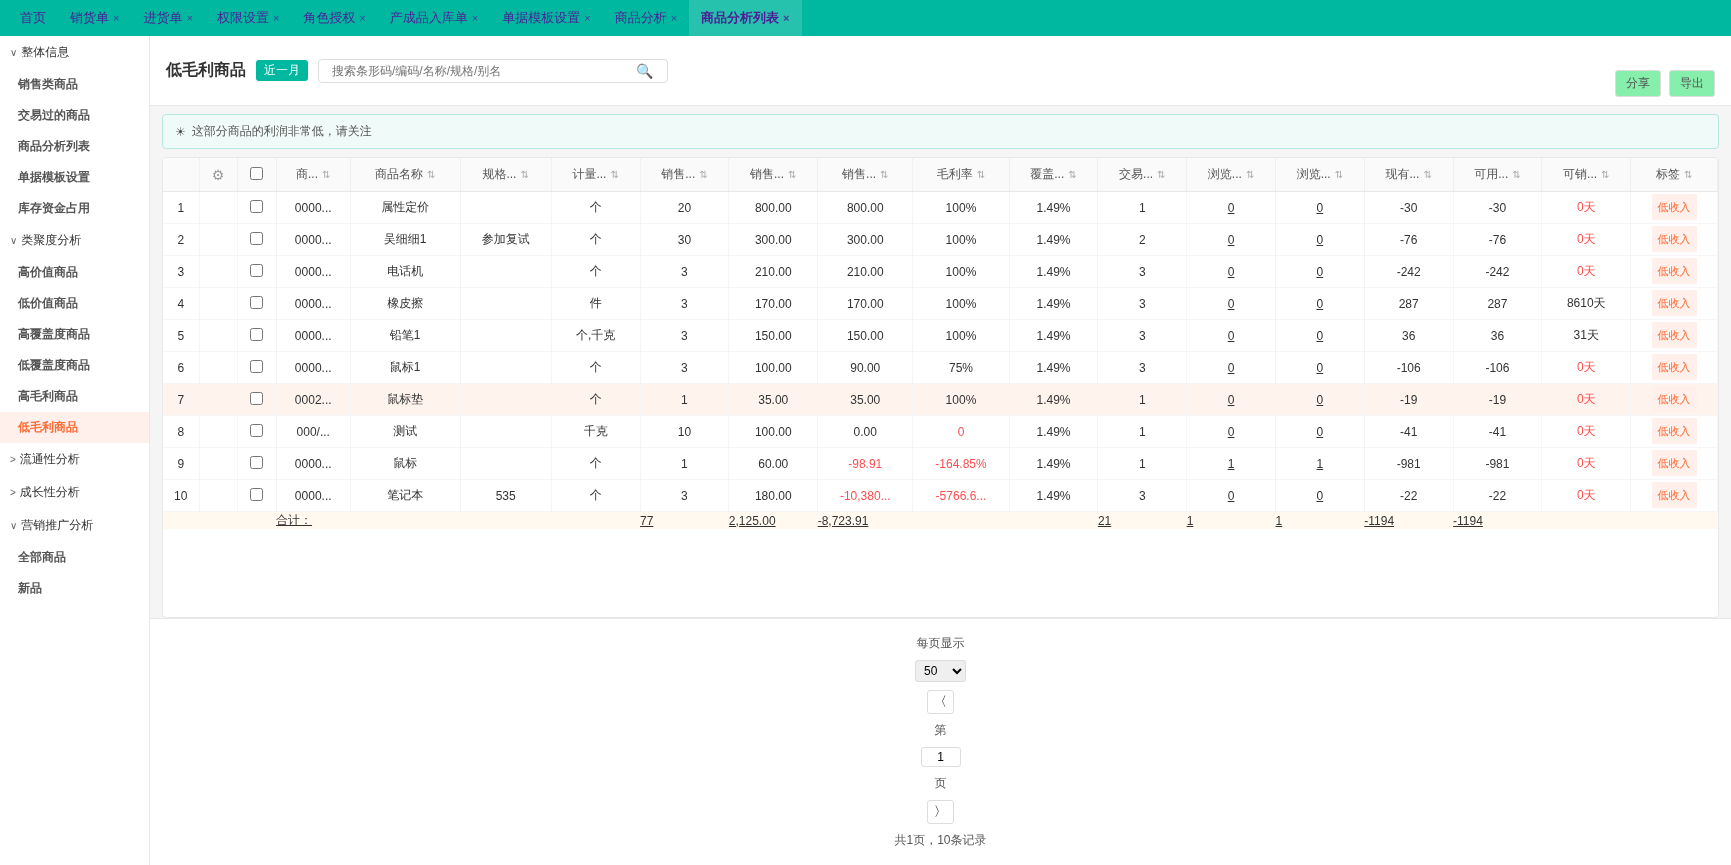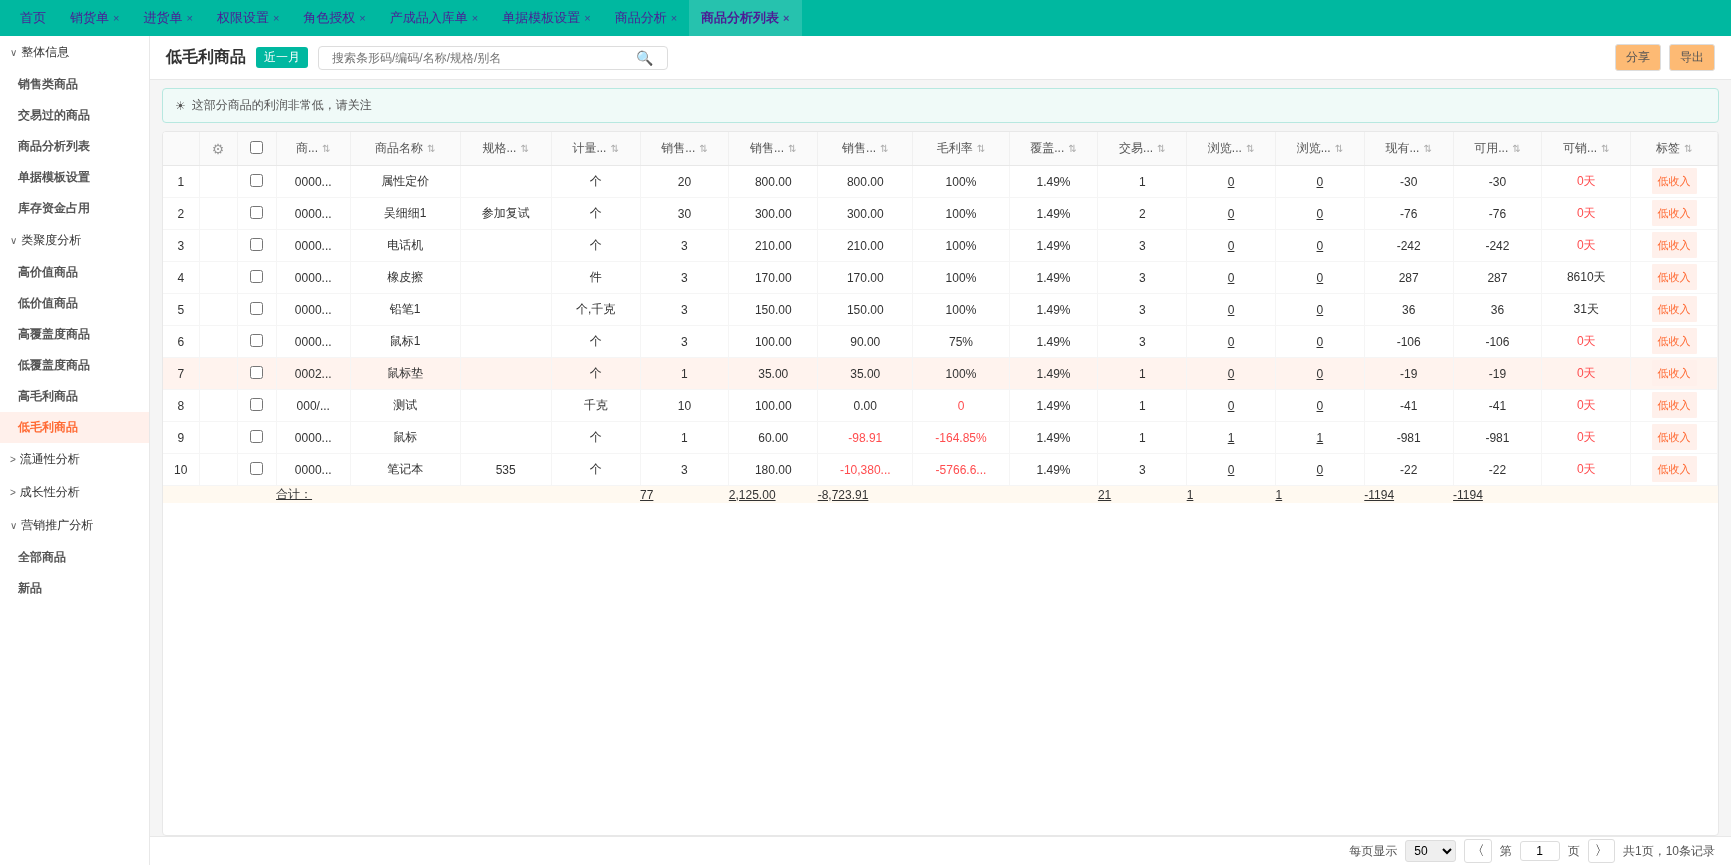--- a/index.html
+++ b/index.html
@@ -110,24 +110,25 @@
       display: flex;
       gap: 8px;
     }
     .header-btn {
       display: flex;
       align-items: center;
       gap: 4px;
       padding: 4px 10px;
       border: 1px solid #ddd;
       border-radius: 3px;
-      background: #fdba74;
+      background: #86efac;
       cursor: pointer;
       font-size: 12px;
       color: #555;
+      margin-top: 26px;
     }
 
     
     .alert-banner {
       background: #f0faf8;
       border: 1px solid #b7e8e0;
       margin: 8px 12px 0;
       padding: 8px 12px;
       border-radius: 4px;
       color: #555;
@@ -180,27 +181,28 @@
       border-radius: 1px;
       font-size: 11px;
     }
     .underline { text-decoration: underline; color: #333; }
     .red { color: #ff4d4f; }
 
     
     .pagination-bar {
       background: #fff;
       border-top: 1px solid #e8e8e8;
-      padding: 2px 16px;
+      padding: 16px 16px;
       display: flex;
       align-items: center;
       justify-content: flex-end;
       gap: 8px;
       font-size: 12px;
       color: #555;
+      flex-direction: column;
     }
     .pagination-bar select {
       border: 1px solid #ddd;
       border-radius: 3px;
       padding: 2px 4px;
       font-size: 12px;
     }
     .pagination-bar .pg-btn {
       border: 1px solid #ddd;
       background: #fff;

